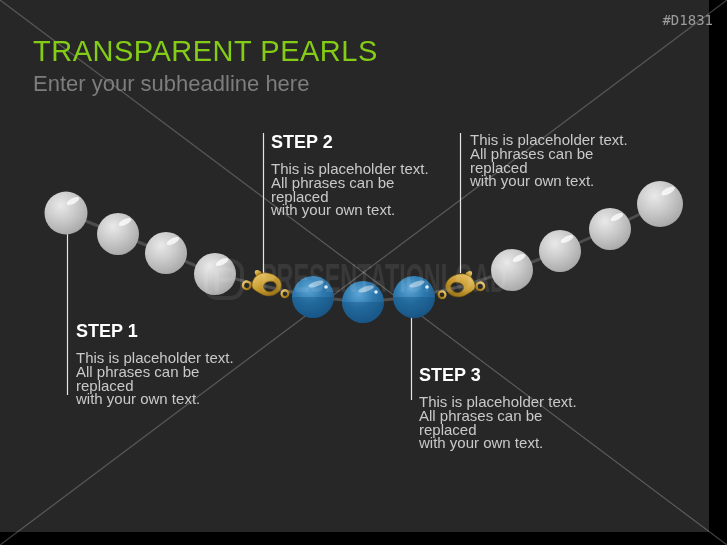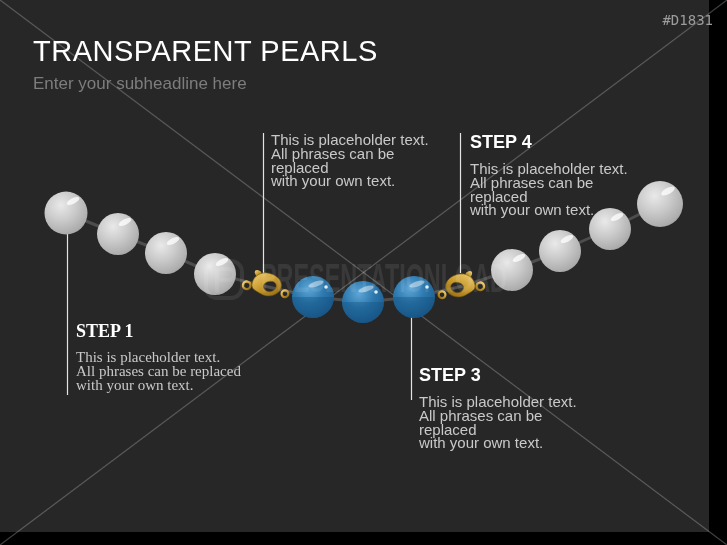--- a/index.html
+++ b/index.html
@@ -8,30 +8,30 @@
     font-family:"Liberation Sans", sans-serif;overflow:hidden;
   }
   .slide-bg{position:absolute;left:0;top:0;width:709px;height:532px;background:#272727;}
   .overlay-svg{position:absolute;left:0;top:0;width:727px;height:545px;}
   .id-tag{
     position:absolute;top:12px;right:14px;
     font-family:"DejaVu Sans Mono", monospace;font-size:14px;color:#9c9c9c;
   }
   .title{
     position:absolute;left:33px;top:36px;width:560px;
-    font-size:29px;line-height:30px;font-weight:400;color:#ffffff;letter-spacing:.5px;
+    font-size:29px;line-height:30px;font-weight:400;color:#84cc16;letter-spacing:.5px;
   }
   .subheadline{
     position:absolute;left:33px;top:74px;width:400px;
-    font-size:17px;line-height:20px;font-weight:400;color:#7d7d7d;
+    font-size:22px;line-height:20px;font-weight:400;color:#7d7d7d;
   }
   .step{position:absolute;width:170px;}
   .step-label{font-size:18px;line-height:18px;font-weight:700;color:#ffffff;margin:0 0 11px 0;}
   .step-text{font-size:15px;line-height:13.8px;color:#c9c9c9;}
-  .step-1{left:76px;top:322px;font-family:Liberation Serif, serif;}
+  .step-1{left:76px;top:322px;}
   .step-2{left:271px;top:133px;}
   .step-3{left:419px;top:322px;margin-top:44px;}
   .step-4{left:470px;top:133px;}
 </style>
 </head>
 <body>
 
 <div class="slide-bg"></div>
 
 <svg class="overlay-svg" width="727" height="545" viewBox="0 0 727 545">
@@ -141,36 +141,36 @@
 <div class="step step-1">
   <div class="step-label">STEP 1</div>
   <div class="step-text">
     <div>This is placeholder text.</div>
     <div>All phrases can be replaced</div>
     <div>with your own text.</div>
   </div>
 </div>
 
 <div class="step step-2">
+  <div class="step-label">STEP 2</div>
   <div class="step-text">
     <div>This is placeholder text.</div>
     <div>All phrases can be replaced</div>
     <div>with your own text.</div>
   </div>
 </div>
 
 <div class="step step-3">
   <div class="step-label">STEP 3</div>
   <div class="step-text">
     <div>This is placeholder text.</div>
     <div>All phrases can be replaced</div>
     <div>with your own text.</div>
   </div>
 </div>
 
 <div class="step step-4">
-  <div class="step-label">STEP 4</div>
   <div class="step-text">
     <div>This is placeholder text.</div>
     <div>All phrases can be replaced</div>
     <div>with your own text.</div>
   </div>
 </div>
 
 </body></html>

